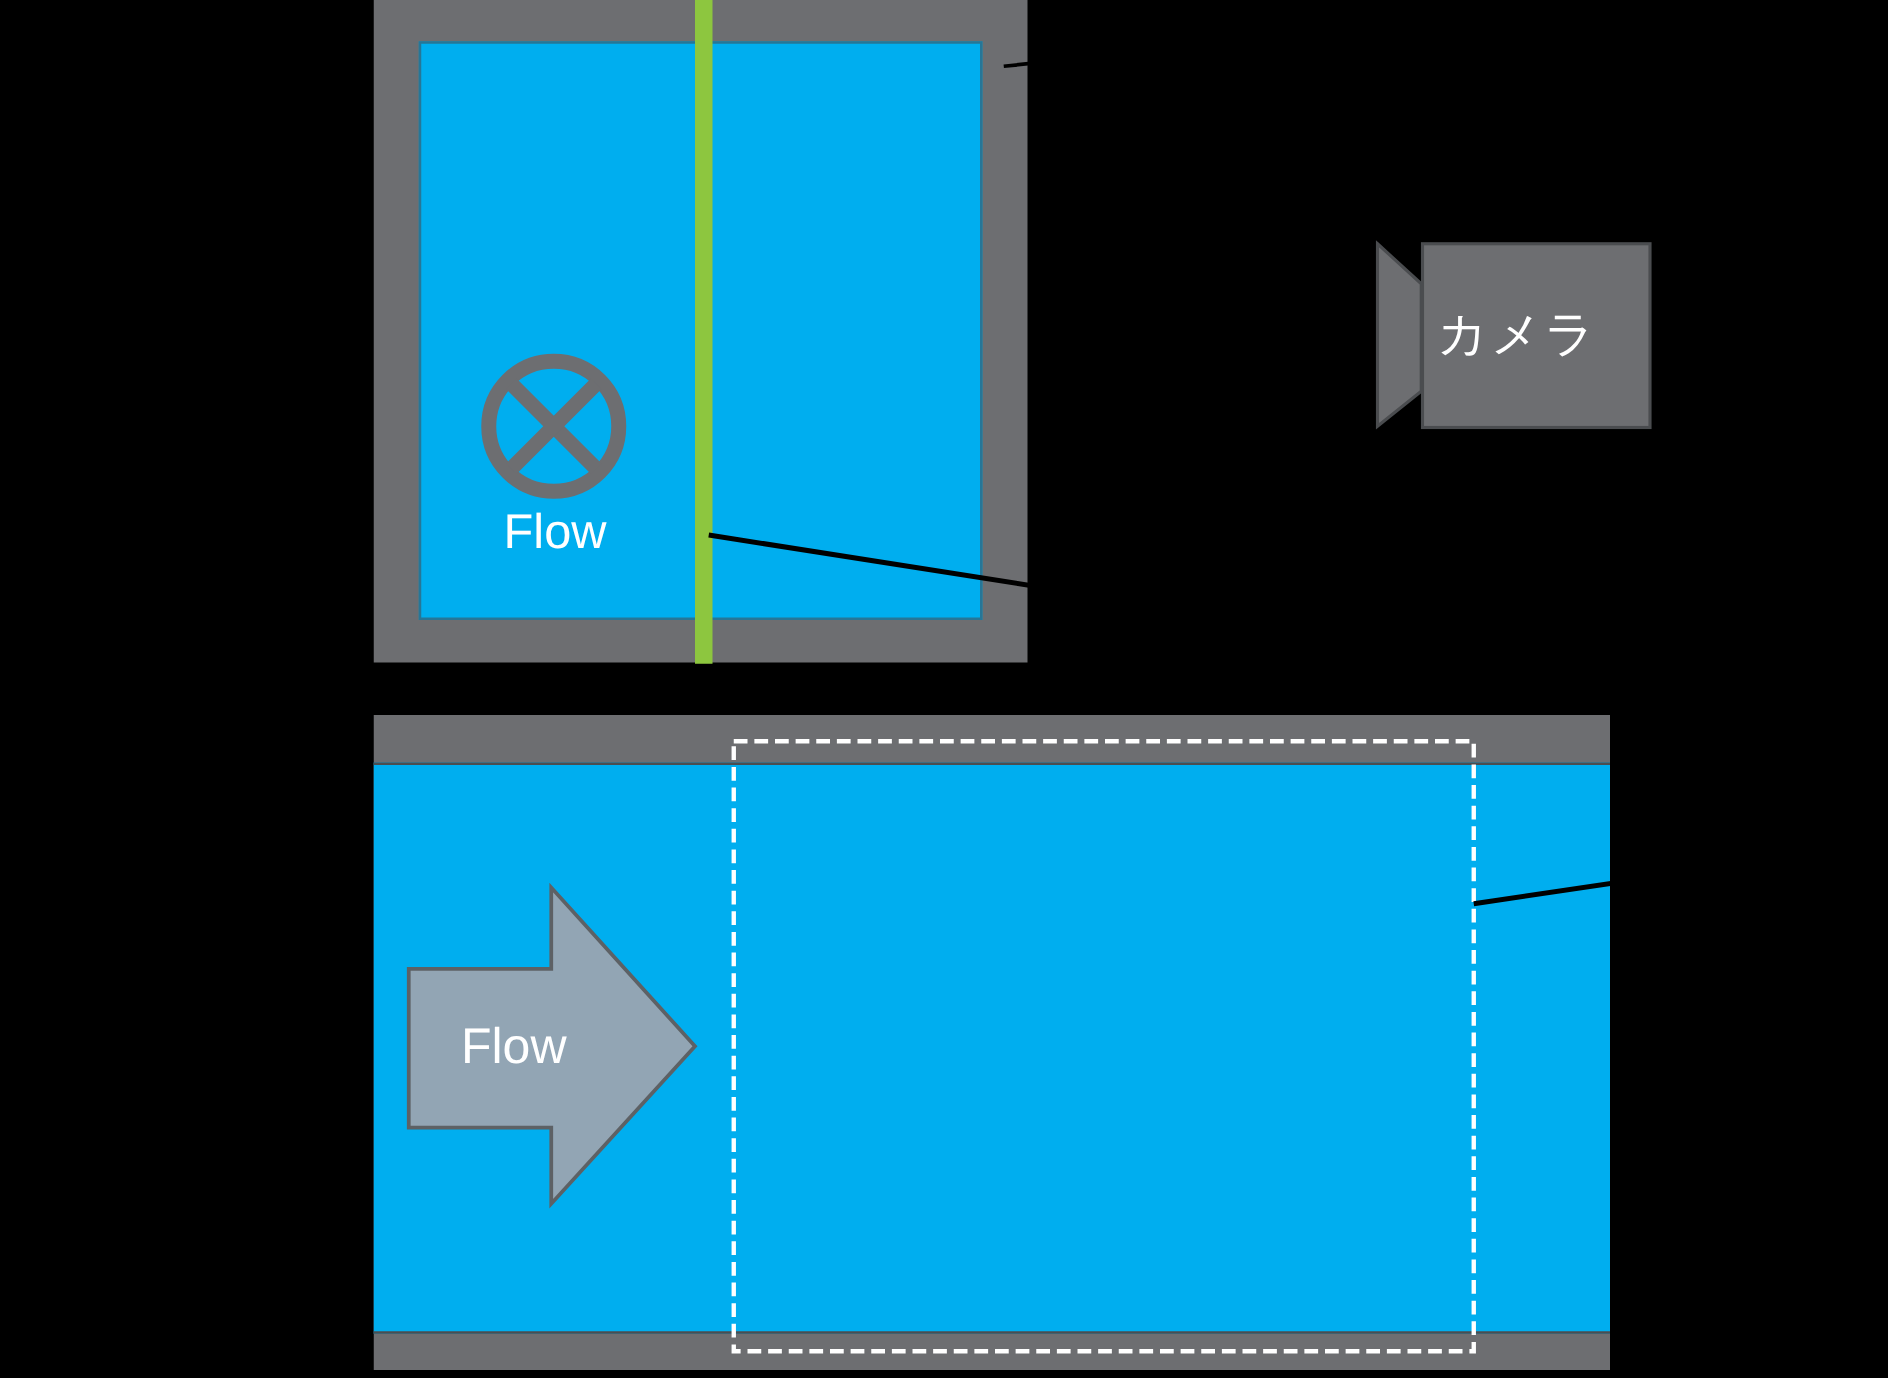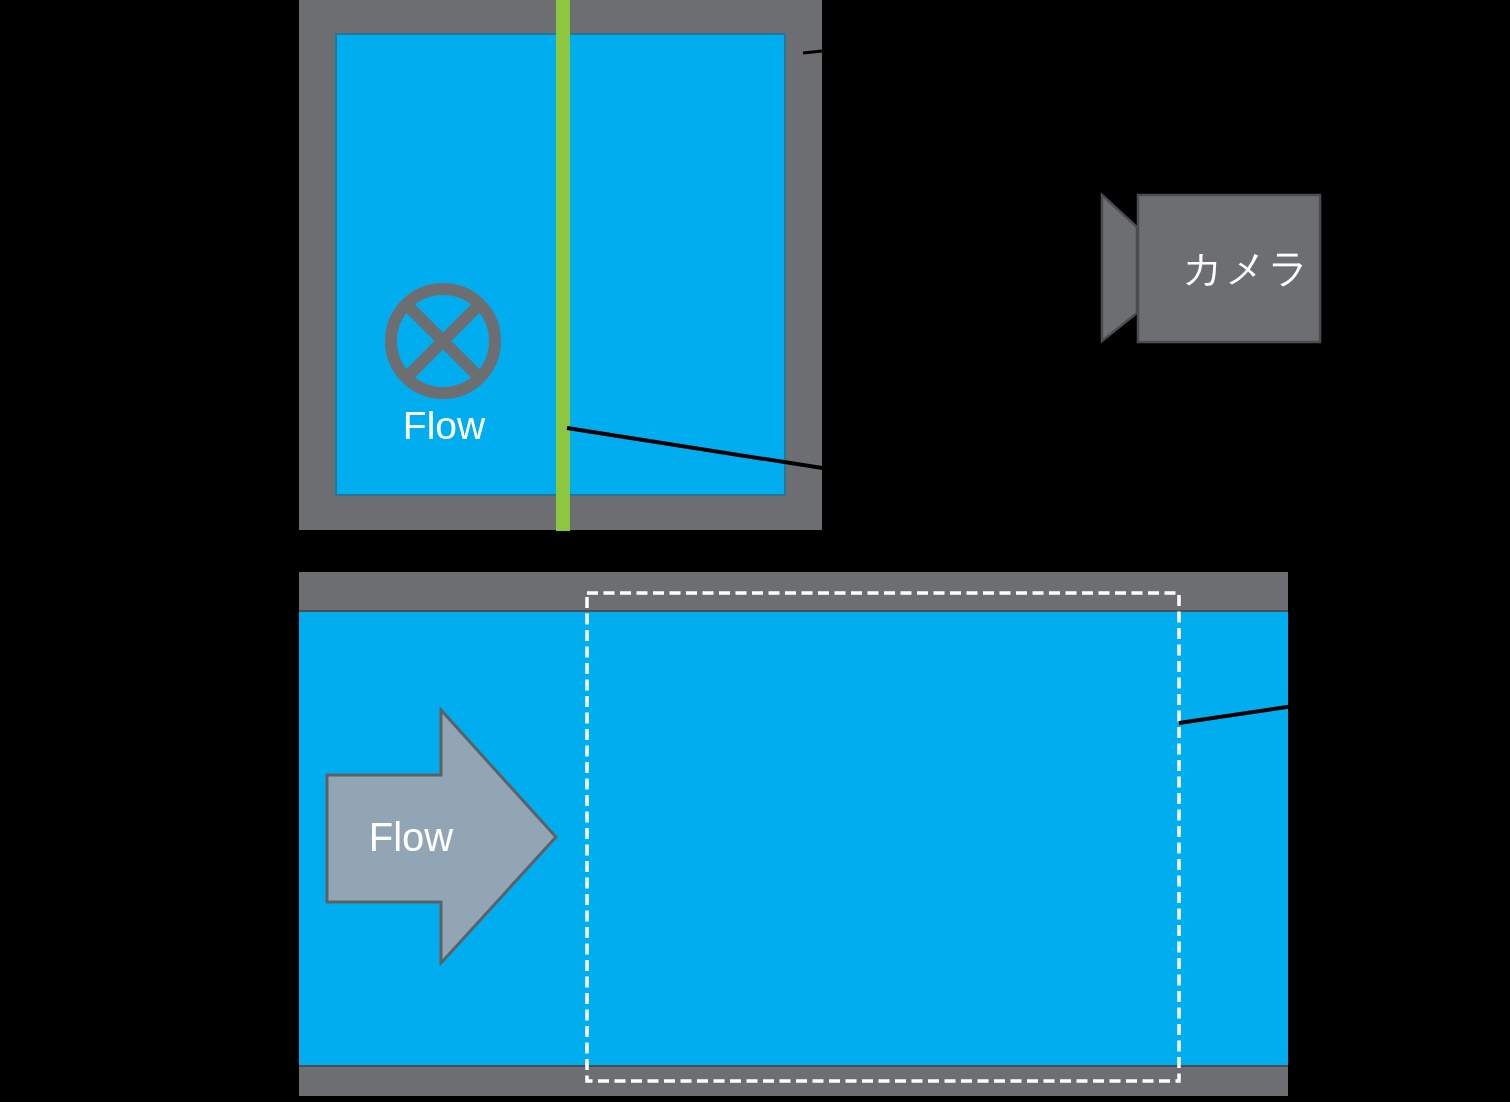--- a/index.html
+++ b/index.html
@@ -16,21 +16,21 @@
   
   #bottom-channel{left:299px;top:572px;width:989px;height:524px;background:#6D6E71;}
   #bottom-water{left:299px;top:610px;width:989px;height:457px;background:#00AEEF;
                 border-top:2px solid #4b4d50;border-bottom:2px solid #4b4d50;box-sizing:border-box;}
   
   #overlay{left:0;top:0;width:1510px;height:1102px;}
   
   .lbl{color:#fff;text-align:center;line-height:1.05;}
   #flow-label-top{left:364px;top:406px;width:160px;font-size:39px;}
   #flow-label-bottom{left:331px;top:816px;width:160px;font-size:40px;}
-  #camera-label{left:1139px;top:247px;width:216px;font-size:40px;letter-spacing:2px;}
+  #camera-label{left:1106px;top:247px;width:216px;font-size:40px;letter-spacing:2px;}
 </style>
 </head>
 <body>
 
 <div id="stage">
 
   <div class="abs" id="top-frame"></div>
   <div class="abs" id="top-water"></div>
   <div class="abs" id="laser-sheet"></div>
 

